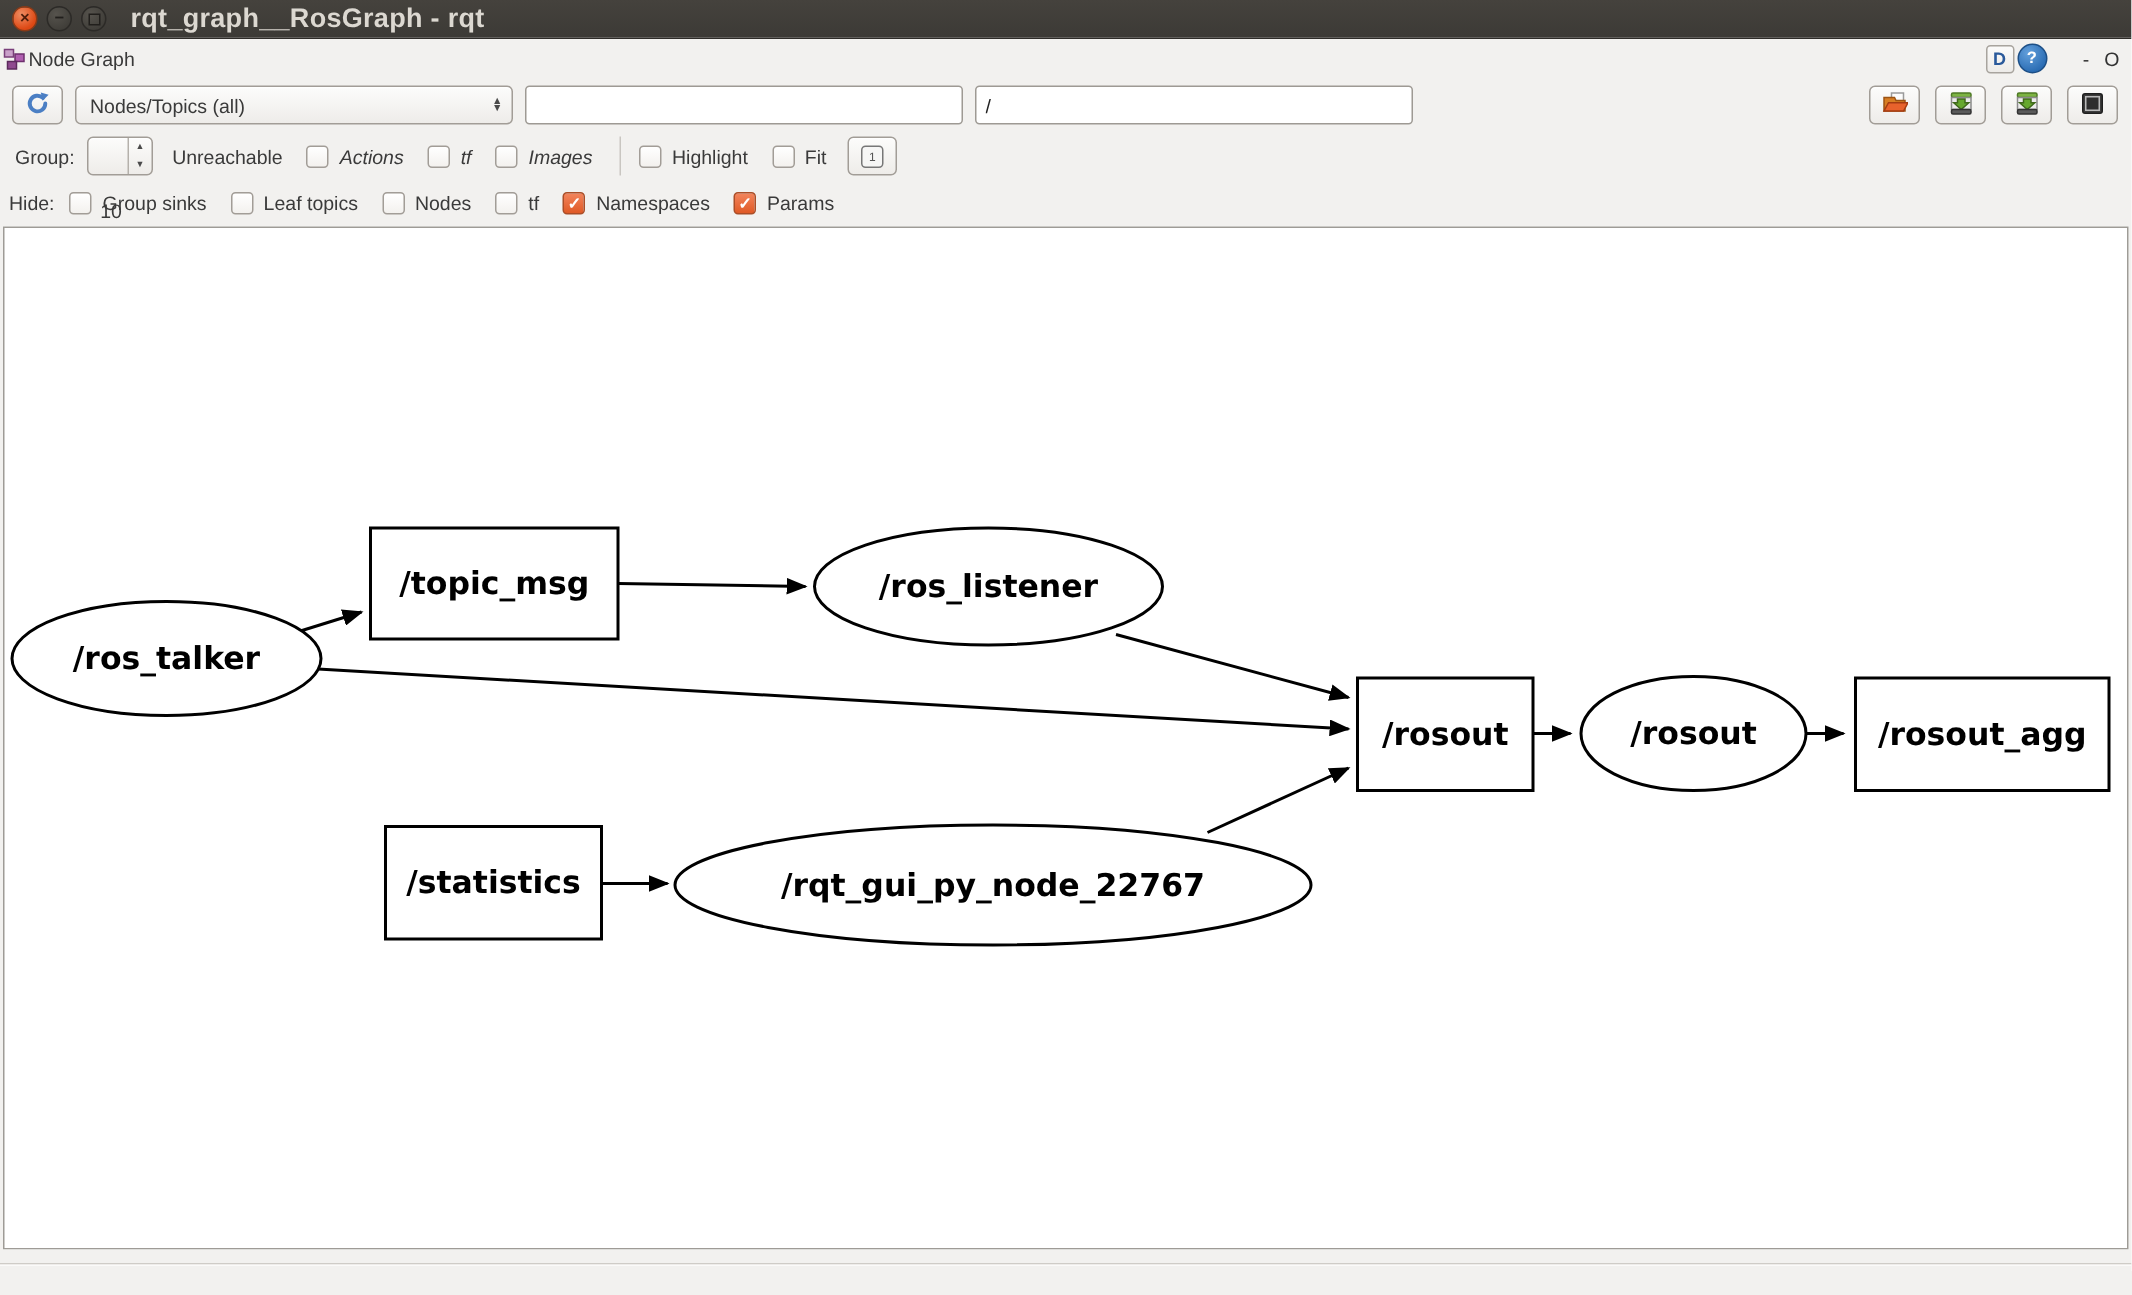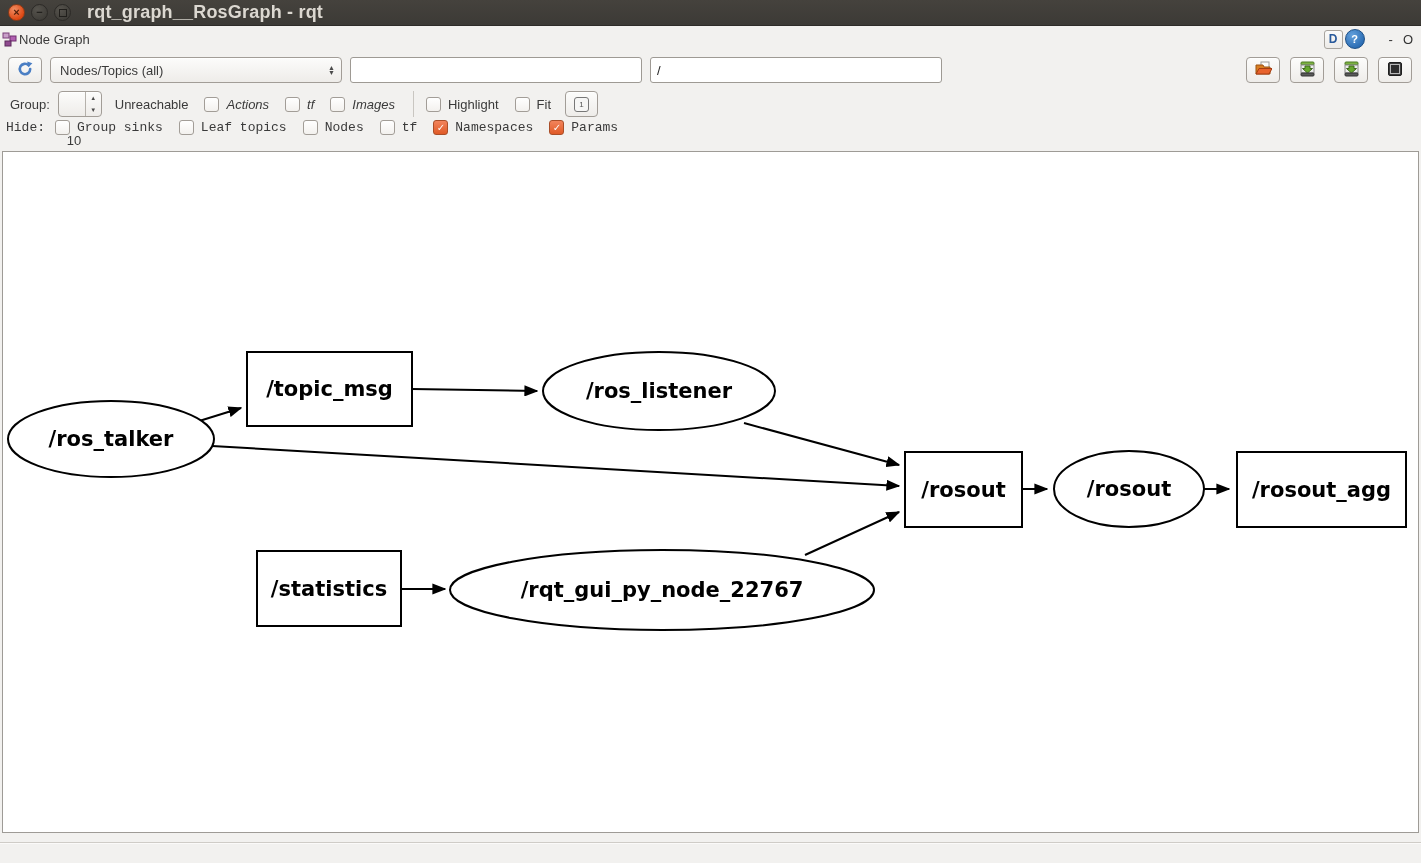--- a/index.html
+++ b/index.html
@@ -88,21 +88,21 @@
   }
   .txt{
     height:26px;width:292px;margin-left:8px;border:1px solid #9e9a94;
     border-radius:3px;background:#fff;box-sizing:border-box;
     font-family:inherit;font-size:13px;padding:0 6px;color:#222;outline:none;
   }
   .tool-right{display:flex;gap:10px;}
 
   
   .group-row{height:32px;display:flex;align-items:center;padding:0 8px 0 10px;flex:0 0 auto;}
-  .hide-row{height:31px;display:flex;align-items:flex-start;padding:0 8px 0 6px;flex:0 0 auto;font-family:Liberation Mono, monospace;}
+  .hide-row{height:31px;display:flex;align-items:center;padding:0 8px 0 6px;flex:0 0 auto;}
   .lbl{font-size:13px;color:#3a3a3a;}
   .spin{
     height:26px;width:44px;margin:0 13px 0 8px;border:1px solid #a29d97;border-radius:4px;
     background:linear-gradient(#fcfcfb,#eeece9);display:flex;box-sizing:border-box;
     box-shadow:inset 0 1px 0 rgba(255,255,255,.8);
   }
   .spin-val{flex:1;display:flex;align-items:center;padding-left:8px;font-size:13px;margin-top:48px;}
   .spin-arrows{
     width:15px;border-left:1px solid #b5b1ab;display:flex;flex-direction:column;
   }

